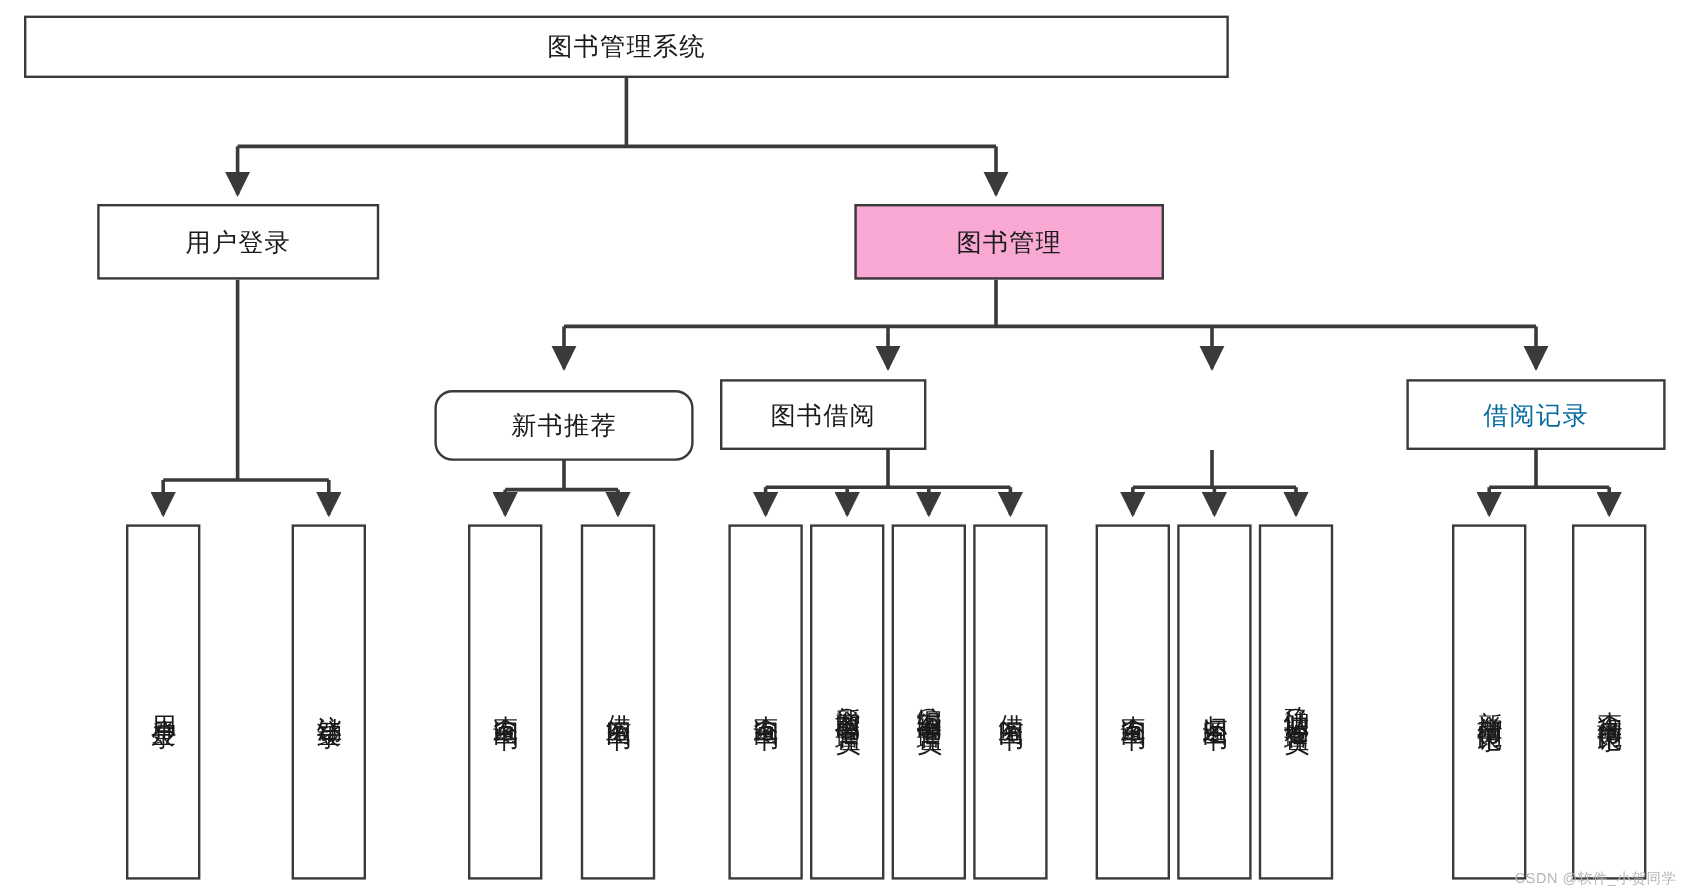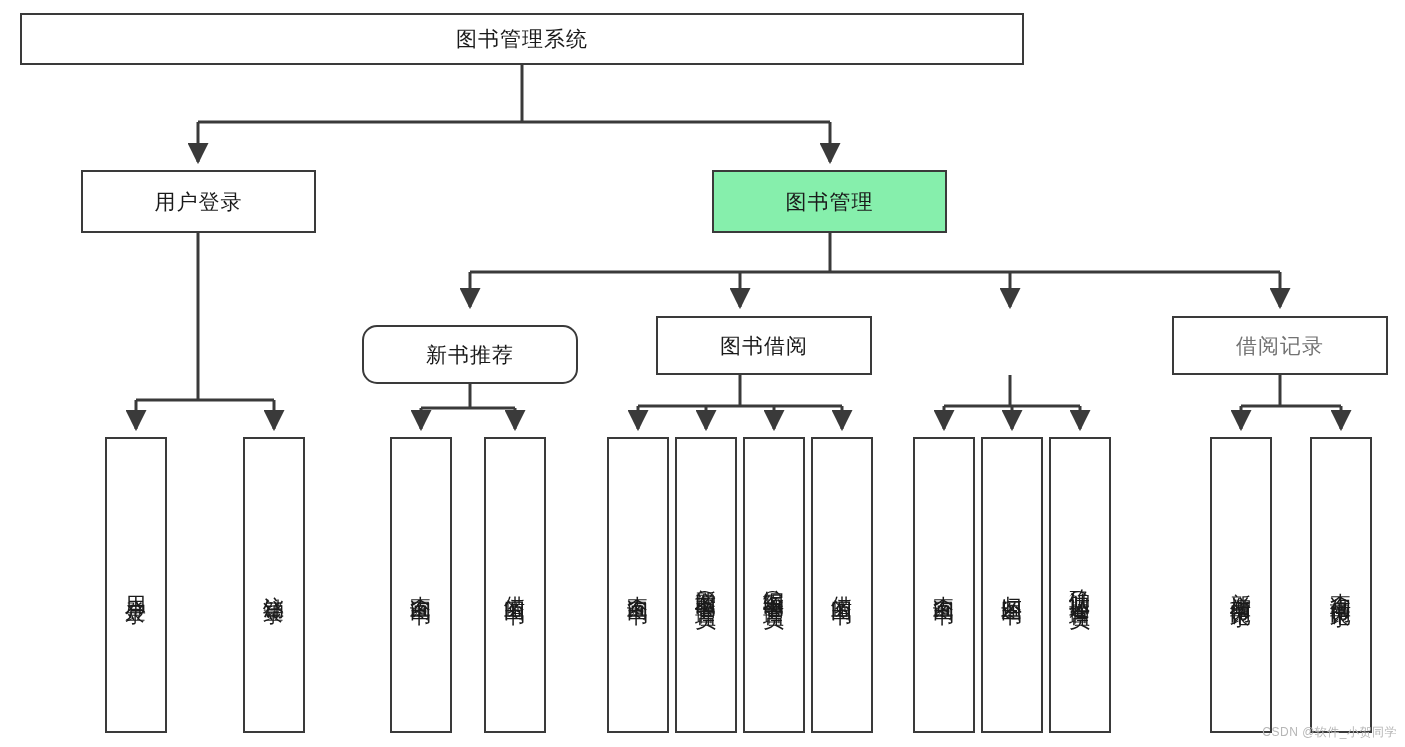--- a/index.html
+++ b/index.html
@@ -116,25 +116,25 @@
       <path d="M 1280 375 L 1280 406"></path>
       <path d="M 1241 406 L 1341 406"></path>
       <path d="M 1241 406 L 1241 429" marker-end="url(#arrow)"></path>
       <path d="M 1341 406 L 1341 429" marker-end="url(#arrow)"></path>
     </g>
   </svg>
 
   <div class="node h" style="left: 20px; top: 13px; width: 1004px; height: 52px; border-color: rgb(58, 58, 58); background: rgb(255, 255, 255); color: rgb(26, 26, 26);">图书管理系统</div>
 
   <div class="node h" style="left: 81px; top: 170px; width: 235px; height: 63px; border-color: rgb(58, 58, 58); background: rgb(255, 255, 255); color: rgb(26, 26, 26);">用户登录</div>
-  <div class="node h" style="left: 712px; top: 170px; width: 235px; height: 63px; border-color: rgb(58, 58, 58); background: #86efac; color: rgb(26, 26, 26);">图书管理</div>
+  <div class="node h" style="left: 712px; top: 170px; width: 258px; height: 63px; border-color: rgb(58, 58, 58); background: #f9a8d4; color: rgb(26, 26, 26);">图书管理</div>
 
   <div class="node h" style="left: 362px; top: 325px; width: 216px; height: 59px; border-color: rgb(58, 58, 58); background: rgb(255, 255, 255); color: rgb(26, 26, 26); border-radius: 15px;">新书推荐</div>
-  <div class="node h" style="left: 656px; top: 316px; width: 216px; height: 59px; border-color: rgb(58, 58, 58); background: rgb(255, 255, 255); color: rgb(26, 26, 26);">图书借阅</div>
-  <div class="node h" style="left: 1172px; top: 316px; width: 216px; height: 59px; border-color: rgb(58, 58, 58); background: rgb(255, 255, 255); color: #737373;">借阅记录</div>
+  <div class="node h" style="left: 600px; top: 316px; width: 172px; height: 59px; border-color: rgb(58, 58, 58); background: rgb(255, 255, 255); color: rgb(26, 26, 26);">图书借阅</div>
+  <div class="node h" style="left: 1172px; top: 316px; width: 216px; height: 59px; border-color: rgb(58, 58, 58); background: rgb(255, 255, 255); color: #0369a1;">借阅记录</div>
 
   <div class="node v" style="left: 105px; top: 437px; width: 62px; height: 296px; border-color: rgb(58, 58, 58); background: rgb(255, 255, 255); color: rgb(26, 26, 26);">
     <span class="vtext">用户登录</span>
   </div>
   <div class="node v" style="left: 243px; top: 437px; width: 62px; height: 296px; border-color: rgb(58, 58, 58); background: rgb(255, 255, 255); color: rgb(26, 26, 26);">
     <span class="vtext">注销登录</span>
   </div>
   <div class="node v" style="left: 390px; top: 437px; width: 62px; height: 296px; border-color: rgb(58, 58, 58); background: rgb(255, 255, 255); color: rgb(26, 26, 26);">
     <span class="vtext">查询图书</span>
   </div>

